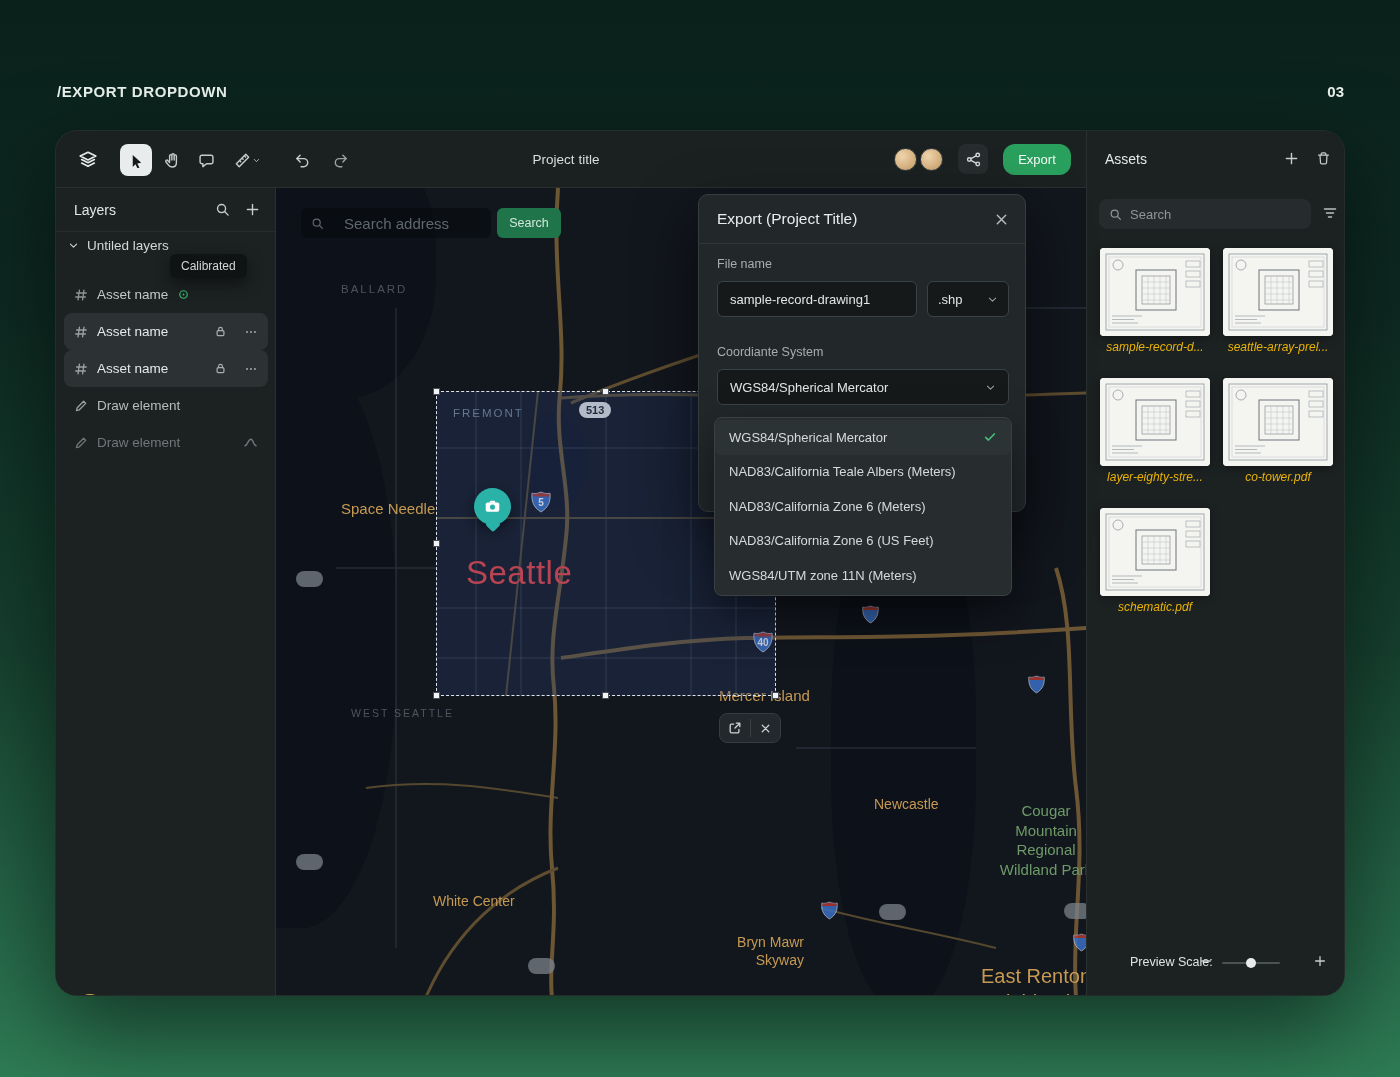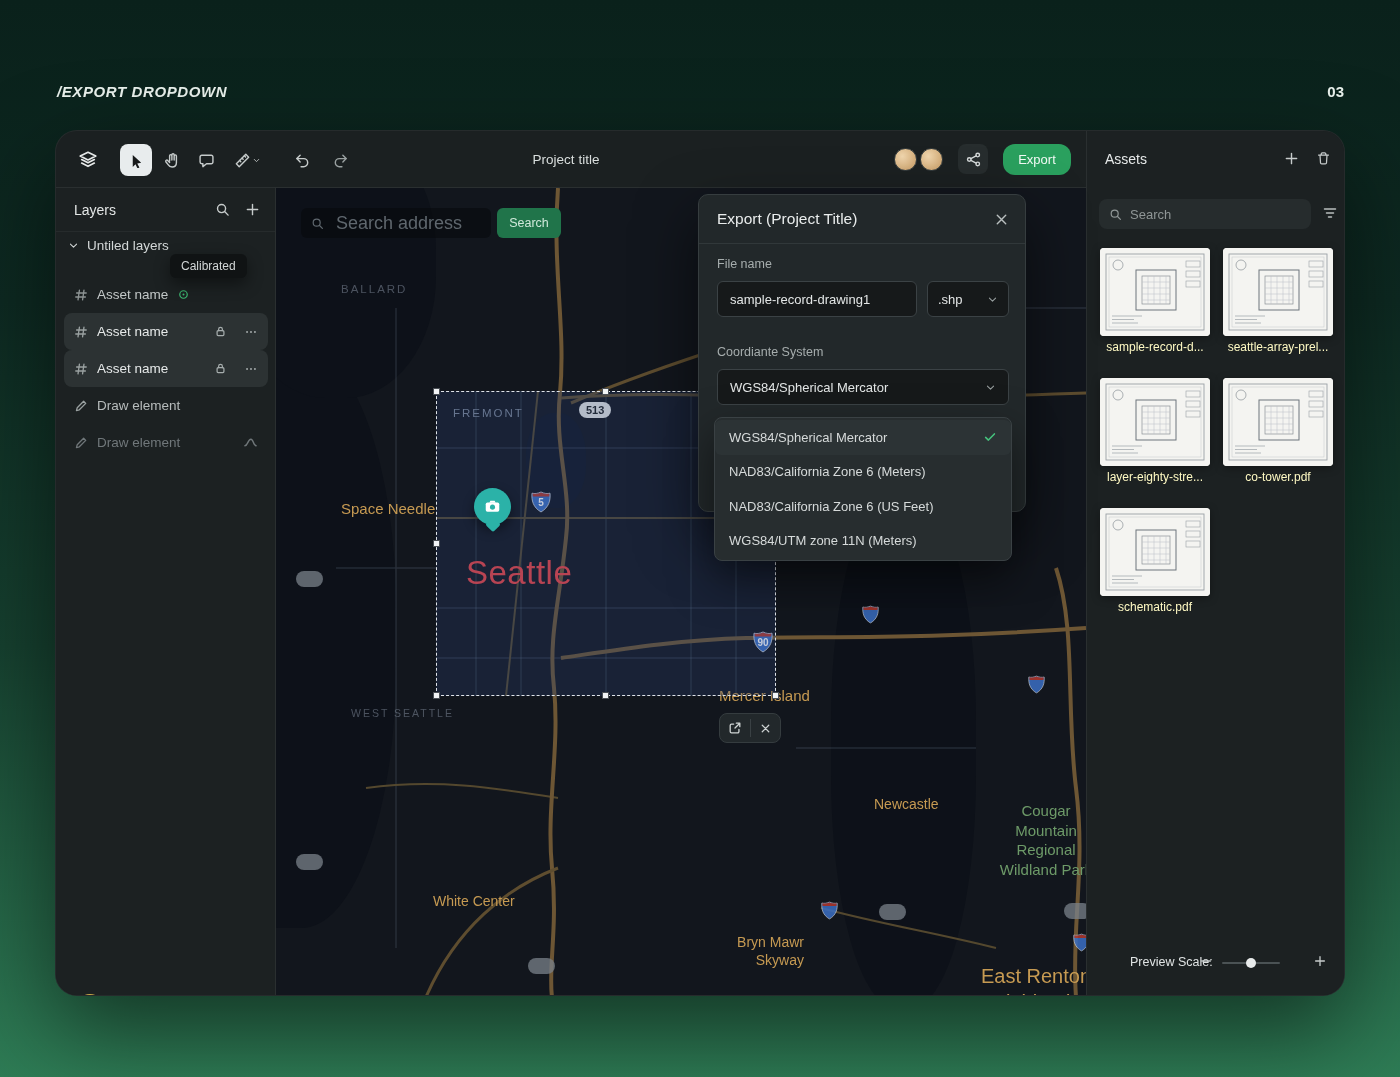--- a/index.html
+++ b/index.html
@@ -6,21 +6,21 @@
   html,body { width:1400px; height:1077px; }
   body {
     font-family: "Liberation Sans", sans-serif;
     background: linear-gradient(180deg, #0a211b 0%, #0d2921 28%, #16402f 60%, #2e7c55 100%);
     position: relative; overflow: hidden; color:#e8ecec;
   }
   svg { display:block; }
   .ico { fill:none; stroke:currentColor; stroke-width:1.5; stroke-linecap:round; stroke-linejoin:round; }
 
   
-  .page-title { position:absolute; left:57px; top:83px; font-size:15px; font-weight:700; letter-spacing:.6px; color:#e9f1ec;font-style:italic; }
+  .page-title { position:absolute; left:57px; top:83px; font-size:15px; font-weight:700; letter-spacing:.6px; color:#e9f1ec; }
   .page-num   { position:absolute; right:56px; top:83px; font-size:15px; font-weight:700; color:#e9f1ec; }
 
   
   .window {
     position:absolute; left:55px; top:130px; width:1290px; height:866px;
     background:#1b2021; border-radius:22px; overflow:hidden;
     border:1px solid rgba(255,255,255,.05);
     box-shadow:0 36px 90px rgba(0,0,0,.5);
   }
 
@@ -62,21 +62,21 @@
   .water { position:absolute; background:#0d1119; border-radius:45%; }
   .roads { position:absolute; left:0; top:0; }
   .mlabel { position:absolute; white-space:nowrap; }
   .lbl-district { font-size:11.5px; letter-spacing:2px; color:#7e8898; }
   .lbl-district.faint { opacity:.55; }
   .lbl-place { font-size:15px; color:#c69a52; }
   .lbl-city { font-size:33px; color:#ef4444; letter-spacing:.5px; }
   .lbl-park { font-size:15px; color:#6d9a68; white-space:normal; width:110px; text-align:center; line-height:1.3; }
   .lbl-wrap { white-space:normal; width:115px; text-align:center; line-height:1.3; }
 
-  .srch-bar { position:absolute; left:25px; top:20px; width:190px; height:30px; background:rgba(8,10,13,.62); border-radius:6px; display:flex; align-items:center; gap:12px; padding:0 10px; color:#5f676e; font-size:18px; }
+  .srch-bar { position:absolute; left:25px; top:20px; width:190px; height:30px; background:rgba(8,10,13,.62); border-radius:6px; display:flex; align-items:center; gap:20px; padding:0 10px; color:#5f676e; font-size:15px; }
   .srch-btn { position:absolute; left:221px; top:20px; width:64px; height:30px; background:#20744a; border-radius:6px; color:#cfe9da; font-size:12.5px; display:flex; align-items:center; justify-content:center; cursor:pointer; }
 
   .selection { position:absolute; left:160px; top:203px; width:340px; height:305px; border:1.5px dashed #dfe3e8; background:rgba(44,68,122,.28); }
   .hdl { position:absolute; width:7px; height:7px; background:#f2f4f6; border:1px solid #4a4f55; }
   .hdl.tl{left:-4px;top:-4px}.hdl.tm{left:calc(50% - 4px);top:-4px}.hdl.tr{right:-4px;top:-4px}
   .hdl.ml{left:-4px;top:calc(50% - 4px)}.hdl.mr{right:-4px;top:calc(50% - 4px)}
   .hdl.bl{left:-4px;bottom:-4px}.hdl.bm{left:calc(50% - 4px);bottom:-4px}.hdl.br{right:-4px;bottom:-4px}
 
   .pin { position:absolute; left:198px; top:300px; width:37px; height:37px; border-radius:50%; background:#2bb2a8; display:flex; align-items:center; justify-content:center; box-shadow:0 5px 12px rgba(0,0,0,.45); z-index:4; cursor:pointer; }
   .pin-tail { position:absolute; left:50%; bottom:-5px; width:11px; height:11px; background:#2bb2a8; transform:translateX(-50%) rotate(45deg); border-radius:2px; }
@@ -106,21 +106,21 @@
   .opt.selected { background:#2c3335; border-radius:6px; }
   .opt .chk { color:#45c27d; }
 
   
   .panel { position:absolute; left:1030px; top:0; width:260px; height:866px; background:#1c2122; border-left:1px solid #2a2f30; }
   .p-title { position:absolute; left:18px; top:20px; font-size:14px; color:#e6e9e9; }
   .p-acts { position:absolute; right:10px; top:14px; display:flex; gap:6px; }
   .p-search { position:absolute; left:12px; top:68px; width:212px; height:30px; background:#262c2d; border-radius:8px; display:flex; align-items:center; gap:8px; padding:0 10px; color:#8f9696; font-size:13px; }
   .p-filter { position:absolute; right:8px; top:74px; color:#b9bfbf; cursor:pointer; }
   .card { position:absolute; width:110px; height:88px; border-radius:4px; overflow:hidden; background:#f4f4f1; cursor:pointer; box-shadow:0 2px 8px rgba(0,0,0,.35); }
-  .cname { position:absolute; width:110px; text-align:center; font-size:12px; color:#fef9c3; white-space:nowrap; overflow:hidden; }
+  .cname { position:absolute; width:110px; text-align:center; font-size:12px; color:#eab308; white-space:nowrap; overflow:hidden;font-style:italic; }
   .scale-row { position:absolute; left:0; top:820px; width:100%; height:24px; }
   .scale-lbl { position:absolute; left:12px; top:4px; font-size:12.5px; color:#e0e4e4;margin-left:31px; }
   .scale-minus { position:absolute; left:112px; top:3px; color:#c6cbcb; cursor:pointer; }
   .scale-track { position:absolute; left:135px; top:11px; width:58px; height:2px; background:#4a5254; border-radius:2px; cursor:pointer; }
   .scale-thumb { position:absolute; left:24px; top:-4px; width:10px; height:10px; border-radius:50%; background:#e8ebeb; }
   .scale-plus { position:absolute; left:226px; top:3px; color:#c6cbcb; cursor:pointer; }
 </style>
 </head>
 <body>
 
@@ -370,21 +370,21 @@
     <div class="ishield" style="left:255px; top:303px;">
       <svg width="20" height="22">
           <use href="#ishield"></use>
         </svg>
         <span class="num">5</span>
     </div>
     <div class="ishield" style="left:477px; top:443px;">
       <svg width="20" height="22">
           <use href="#ishield"></use>
         </svg>
-        <span class="num">90</span>
+        <span class="num">40</span>
     </div>
     <div class="ishield" style="left:586px; top:417px; width:17px; height:19px; opacity:.85">
         <svg width="17" height="19" viewBox="0 0 20 22">
           <use href="#ishield"></use>
         </svg>
       </div>
     <div class="ishield" style="left:752px; top:487px; width:17px; height:19px; opacity:.85">
         <svg width="17" height="19" viewBox="0 0 20 22">
           <use href="#ishield"></use>
         </svg>
@@ -477,20 +477,23 @@
     </div>
 
     <div class="dropdown">
       <div class="opt selected">
         <span>WGS84/Spherical Mercator</span>
         <svg class="ico chk" width="14" height="14" viewBox="0 0 16 16">
             <path d="M3 8.5l3.2 3L13 4.5" stroke-width="1.8"></path>
           </svg>
       </div>
       <div class="opt">
+          <span>NAD83/California Teale Albers (Meters)</span>
+        </div>
+      <div class="opt">
           <span>NAD83/California Zone 6 (Meters)</span>
         </div>
       <div class="opt">
           <span>NAD83/California Zone 6 (US Feet)</span>
         </div>
       <div class="opt">
           <span>WGS84/UTM zone 11N (Meters)</span>
         </div>
     </div>
   </div>

